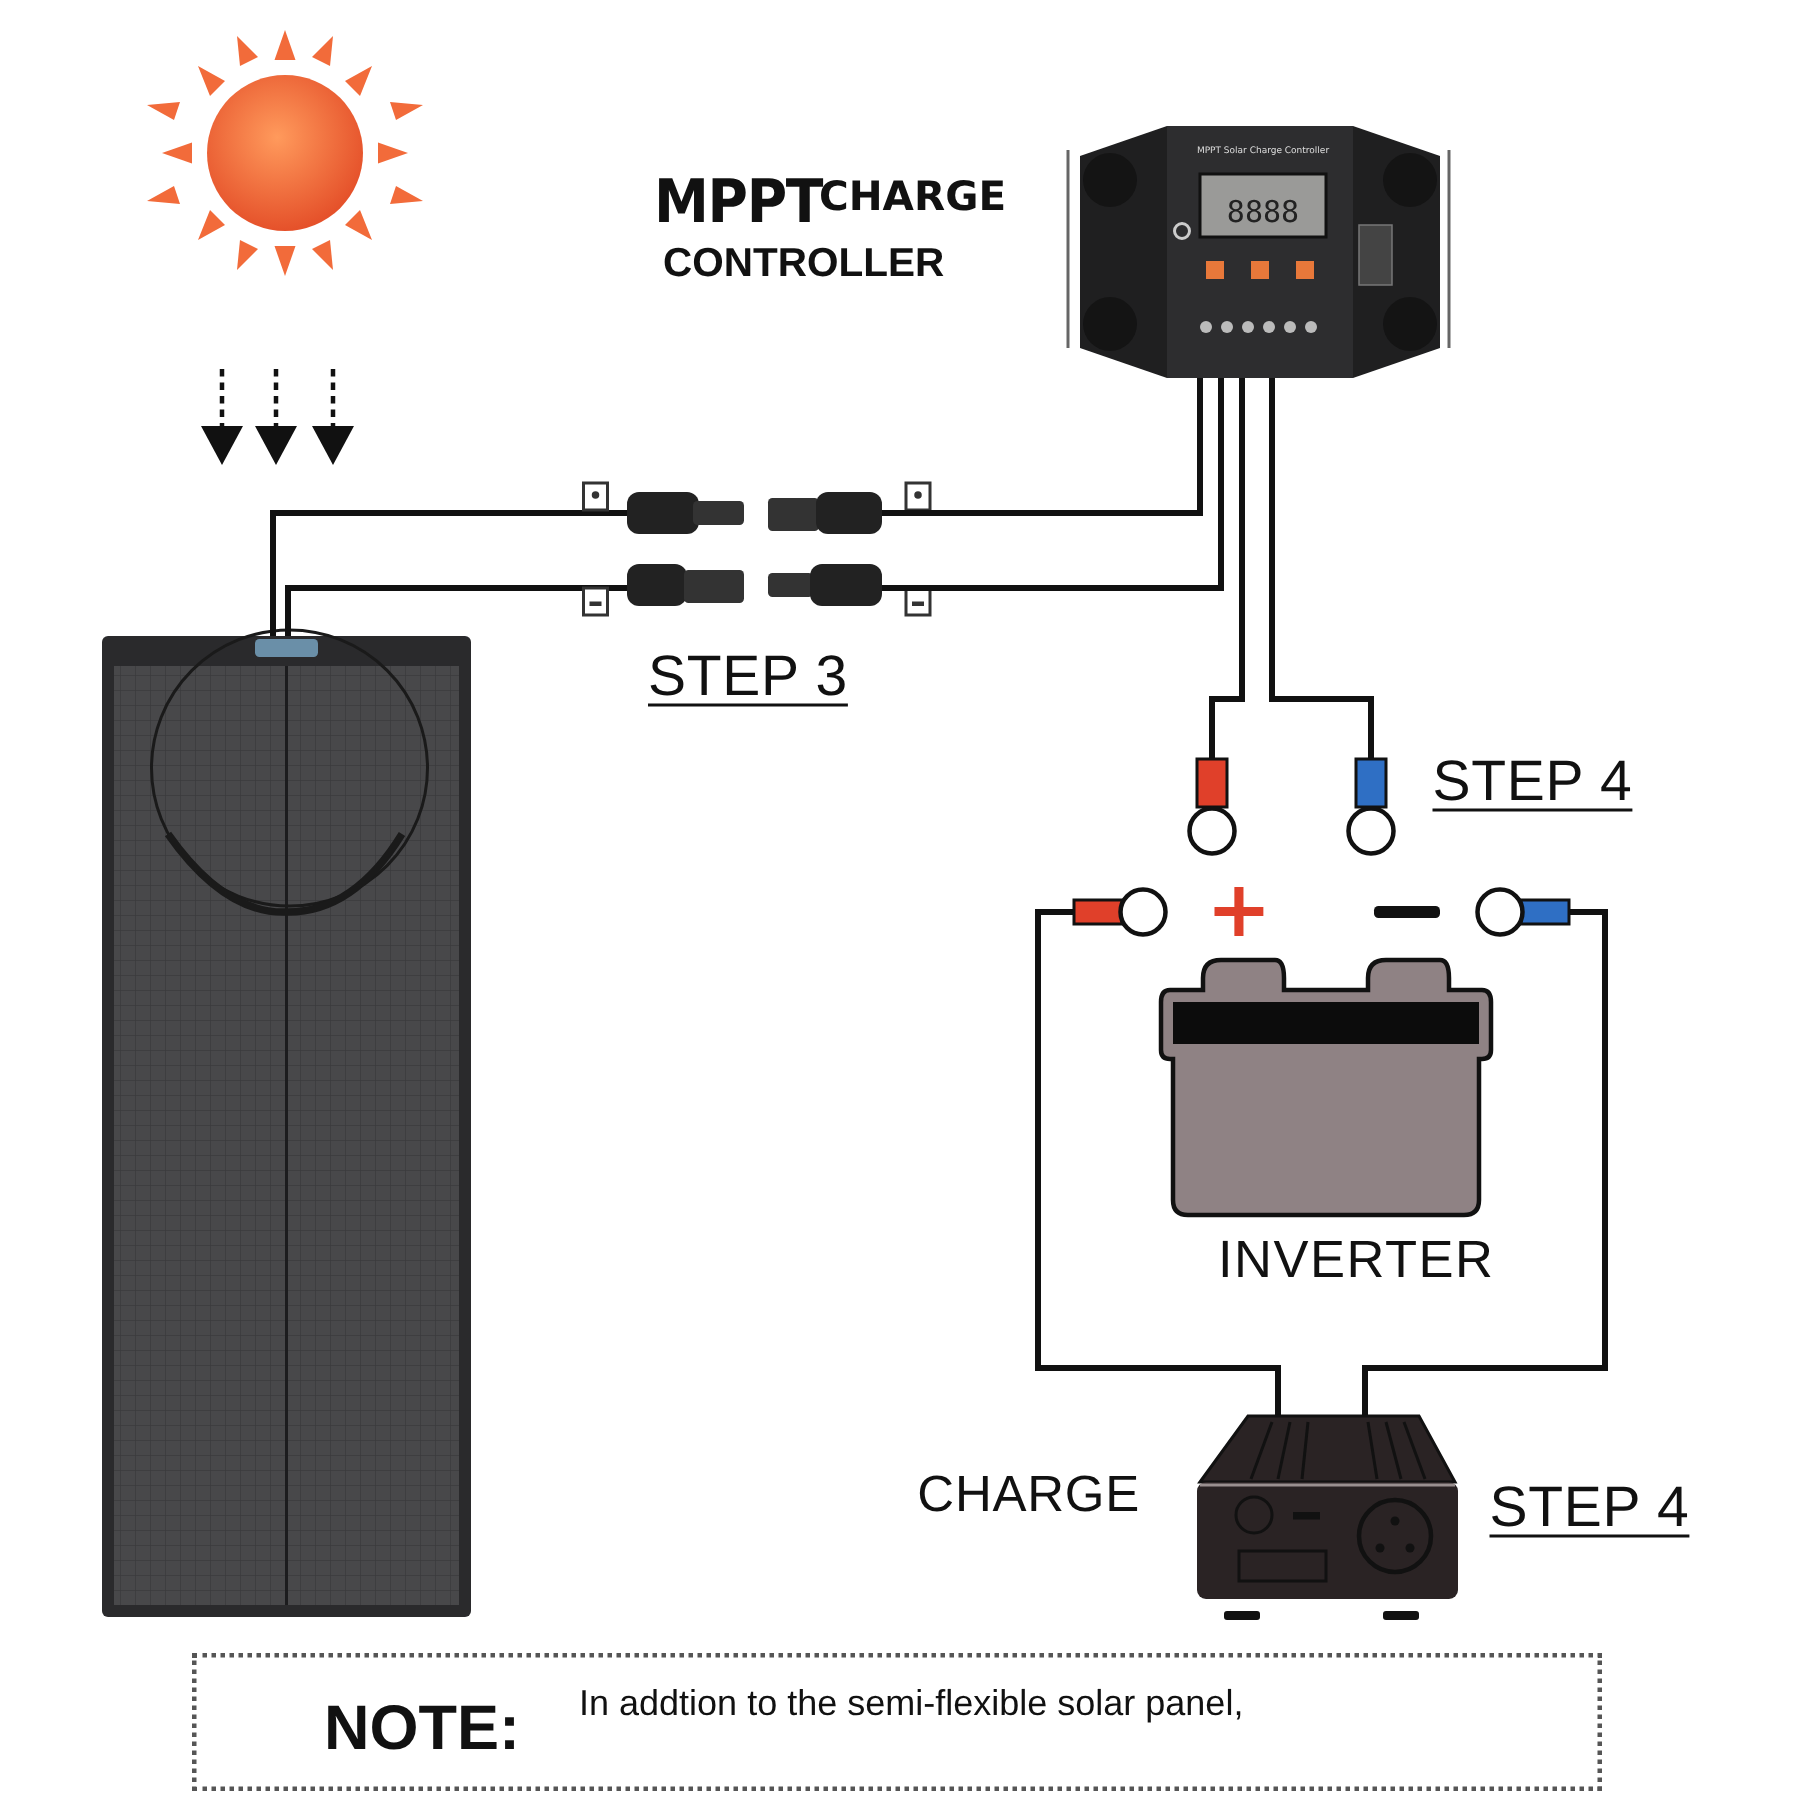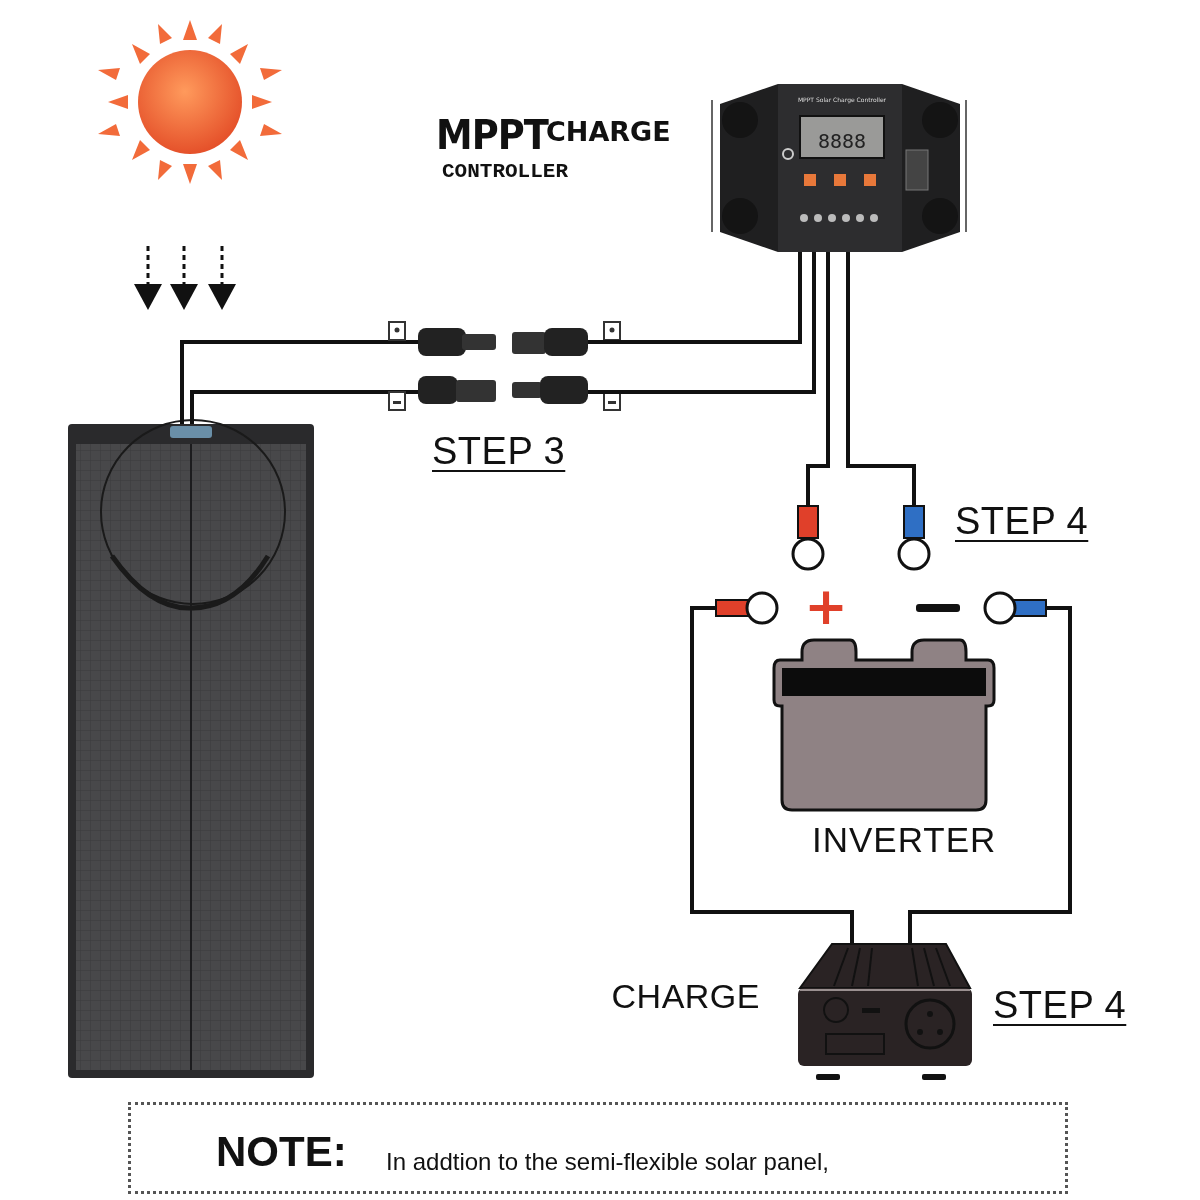--- a/index.html
+++ b/index.html
@@ -2,31 +2,31 @@
 <html><head>
 <meta charset="utf-8">
 <style>
   html, body { margin:0; padding:0; background:#fff; }
   body { width:1200px; height:1200px; position:relative; overflow:hidden;
          font-family:"Liberation Sans", sans-serif; }
   svg#diagram { position:absolute; left:0; top:0; }
   .lbl { position:absolute; color:#111; white-space:nowrap; }
   .title-mppt { left:436px; top:112px; font-family:"DejaVu Sans", sans-serif; font-weight:bold; font-size:40px; letter-spacing:-1px; transform:scaleX(0.92); transform-origin:left; }
   .title-charge { left:546px; top:116px; font-family:"DejaVu Sans", sans-serif; font-weight:bold; font-size:27px; }
-  .title-controller { left:442px; top:160px; font-family:Liberation Mono, monospace; font-weight:bold; font-size:21px; }
+  .title-controller { left:442px; top:160px; font-family:Liberation Sans, sans-serif; font-weight:bold; font-size:27px; }
   .step { font-size:38px; text-decoration:underline; text-decoration-thickness:2px; text-underline-offset:6px; letter-spacing:0.5px; }
   .step1 { left:955px; top:500px; }
   .step2 { left:432px; top:430px; }
   .step3 { left:993px; top:984px; }
   .battery-label { left:812px; top:820px; font-size:35px; letter-spacing:1px; }
   .inverter-label { left:580px; top:978px; font-size:34px; line-height:36px; text-align:right; width:180px; letter-spacing:0.5px; }
   .note-box { position:absolute; left:128px; top:1102px; width:940px; height:92px;
               border:3px dotted #555; box-sizing:border-box; }
   .note-title { left:216px; top:1128px; font-size:42px; font-weight:bold; }
-  .note-text { left:386px; top:1120px; font-size:24px; line-height:31px;margin-top:26px; }
+  .note-text { left:386px; top:1120px; font-size:24px; line-height:31px; }
 </style>
 </head>
 <body>
 
 <svg id="diagram" width="1200" height="1200" viewBox="0 0 1200 1200">
   <defs>
     <radialGradient id="sunGrad" cx="45%" cy="40%" r="60%">
       <stop offset="0%" stop-color="#ff9a5c"></stop>
       <stop offset="100%" stop-color="#e5512a"></stop>
     </radialGradient>

